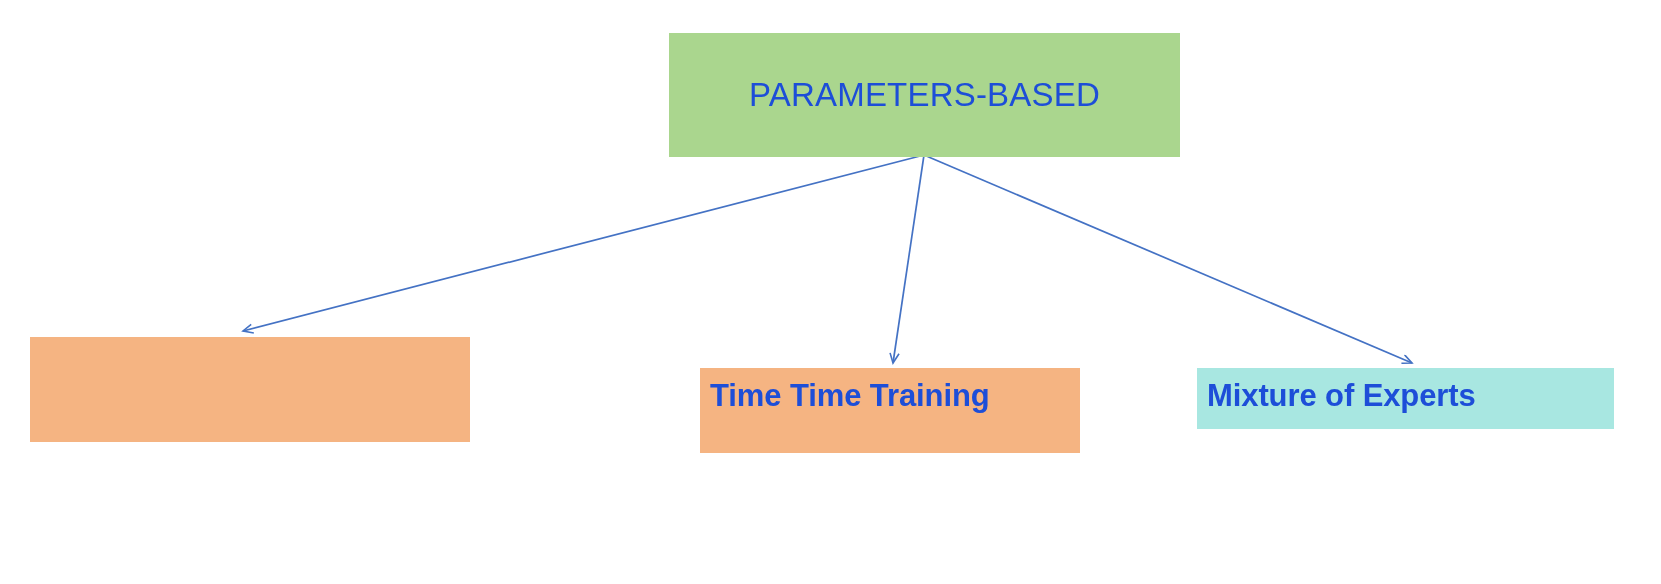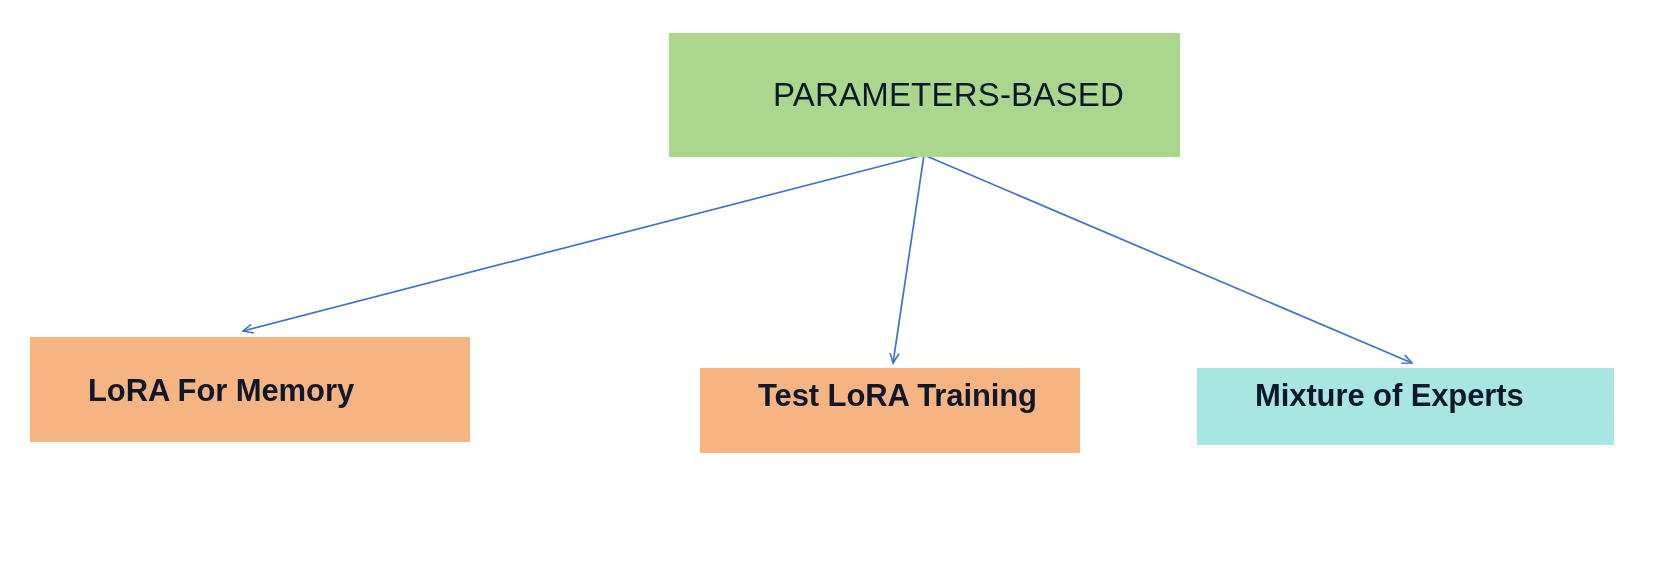--- a/index.html
+++ b/index.html
@@ -23,23 +23,22 @@
     top: 0;
     width: 1661px;
     height: 584px;
     pointer-events: none;
   }
   .node {
     position: absolute;
     box-sizing: border-box;
     display: flex;
     align-items: center;
-    color: #0f172a;
+    color: #1d4ed8;
     line-height: 1.22;
-    padding-left: 48px;
   }
   .node-root {
     left: 669px;
     top: 33px;
     width: 511px;
     height: 124px;
     background: #aad68e;
     justify-content: center;
     text-align: center;
     font-size: 33px;
@@ -73,21 +72,21 @@
     width: 380px;
     height: 85px;
     background: #f5b482;
     align-items: flex-start;
     padding-top: 9px;
   }
   .node-moe {
     left: 1197px;
     top: 368px;
     width: 417px;
-    height: 77px;
+    height: 61px;
     background: #a8e7e1;
     align-items: flex-start;
     padding-top: 9px;
   }
   .node-lora .node-text {
     padding-top: 2px;
   }
 </style>
 </head>
 <body>
@@ -109,27 +108,27 @@
   </svg>
 
   <div class="node node-root">
     <div class="node-text">
       <span>PARAMETERS-BASED</span><br>
     </div>
   </div>
 
   <div class="node node-leaf node-lora">
     <div class="node-text">
-      <span>LoRA For Memory</span><br>
+      <br>
     </div>
   </div>
 
   <div class="node node-leaf node-ttt">
     <div class="node-text">
-      <span>Test LoRA Training</span>
+      <span>Time Time Training</span>
     </div>
   </div>
 
   <div class="node node-leaf node-moe">
     <div class="node-text">
       <span>Mixture of Experts</span>
     </div>
   </div>
 
 </div>

